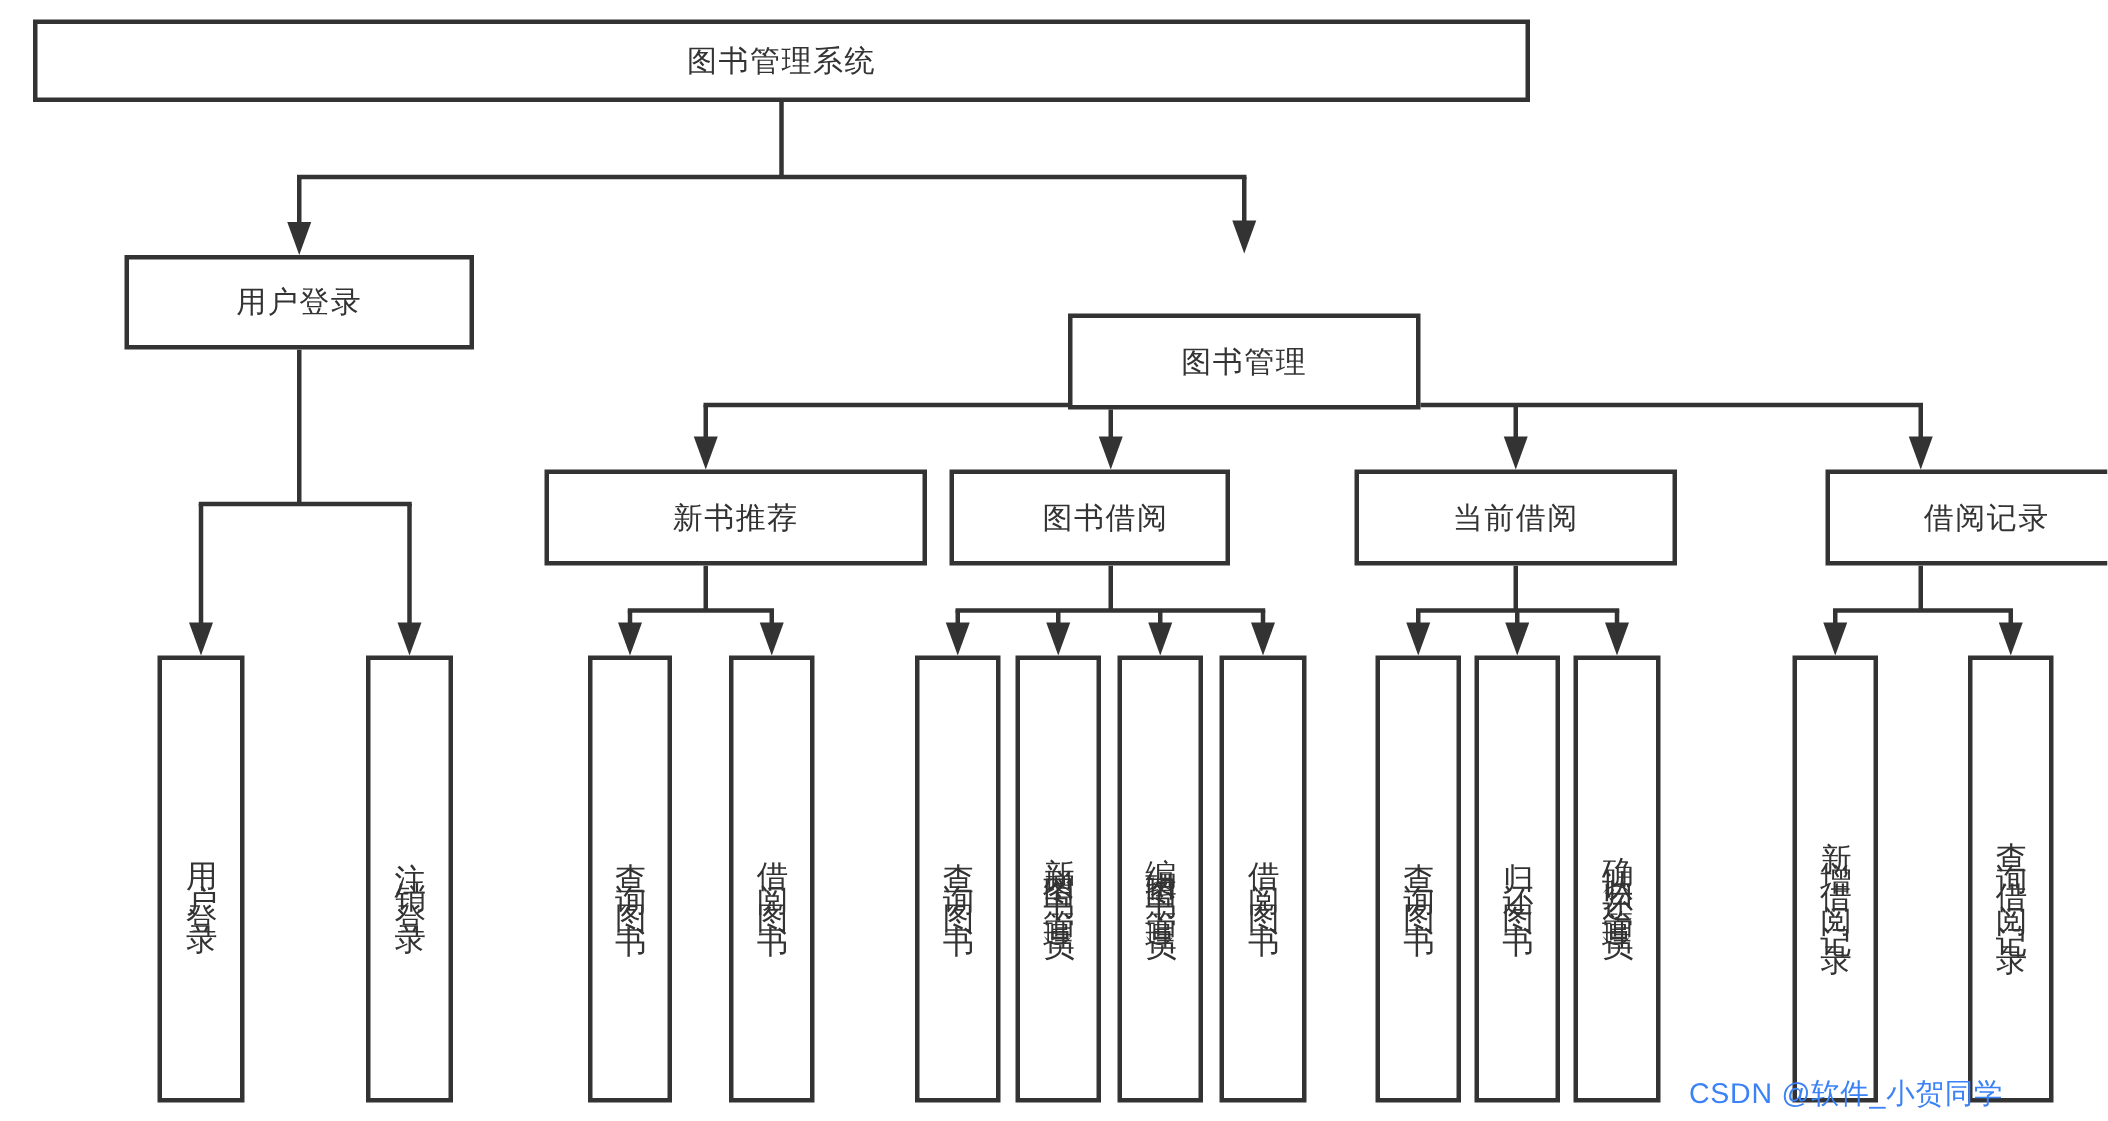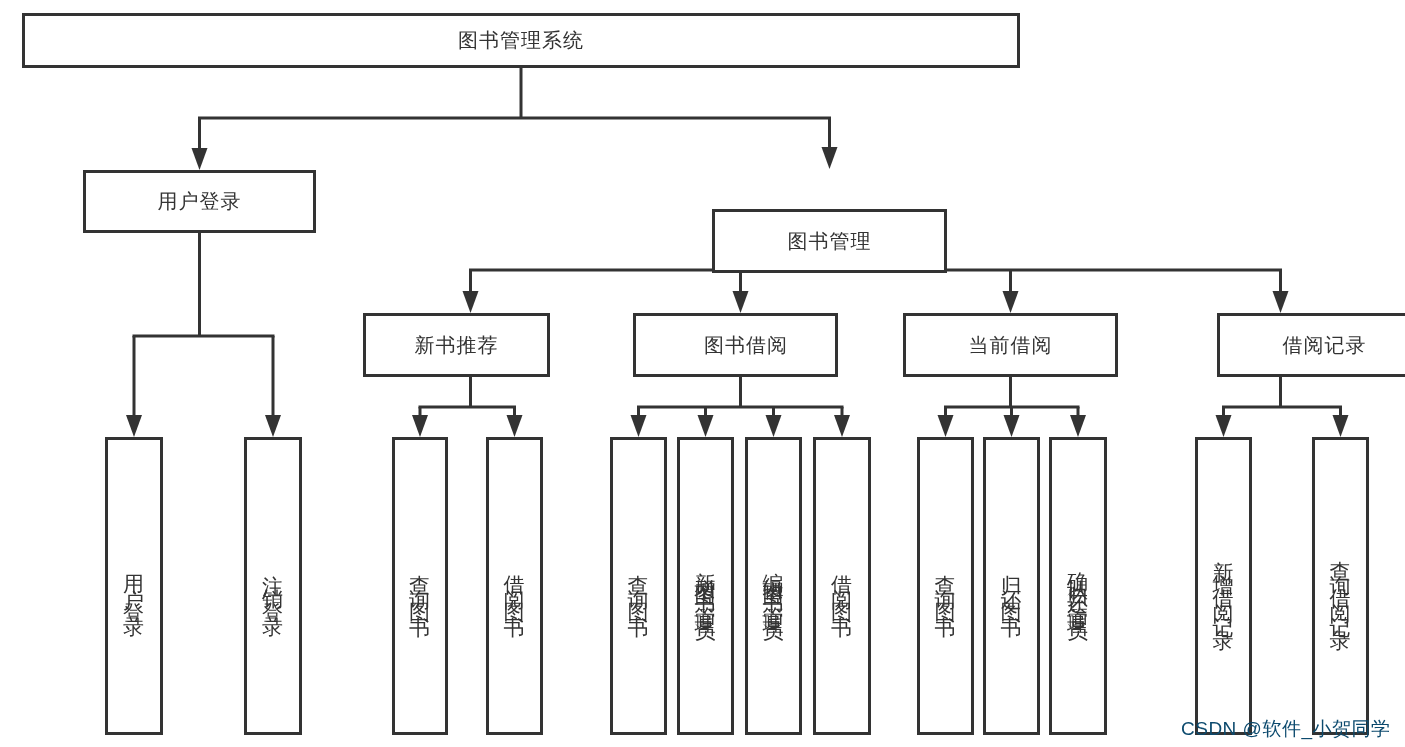--- a/index.html
+++ b/index.html
@@ -42,24 +42,24 @@
     text-orientation: mixed;
     font-size: 21px;
     letter-spacing: 14px;
     line-height: 1;
   }
   .vbox.tight {
     letter-spacing: 7px;
   }
   .watermark {
     position: absolute;
-    left: 1181px;
+    left: 1126px;
     top: 716px;
     font-size: 19px;
-    color: #0c4a6e;
+    color: #3b82f6;
     white-space: nowrap;
     z-index: 3;
     letter-spacing: 0.5px;
   }
 </style>
 </head>
 <body>
 
 <div class="canvas">
 
@@ -134,22 +134,22 @@
       <polygon points="1215.5,415 1231.5,415 1223.5,437"></polygon>
       <polygon points="1332.5,415 1348.5,415 1340.5,437"></polygon>
     </g>
   </svg>
 
   <div class="node hbox" style="left:22px; top:13px; width:998px; height:55px;">图书管理系统</div>
 
   <div class="node hbox" style="left:83px; top:170px; width:233px; height:63px;">用户登录</div>
   <div class="node hbox" style="left:712px; top:169px; width:235px; height:64px;margin-top:40px;">图书管理</div>
 
-  <div class="node hbox" style="left:363px; top:313px; width:187px; height:64px;">新书推荐</div>
-  <div class="node hbox" style="left:633px; top:313px; width:205px; height:64px;padding-left:21px;">图书借阅</div>
+  <div class="node hbox" style="left:363px; top:313px; width:255px; height:64px;">新书推荐</div>
+  <div class="node hbox" style="left:633px; top:313px; width:187px; height:64px;padding-left:21px;">图书借阅</div>
   <div class="node hbox" style="left:903px; top:313px; width:215px; height:64px;text-align:center;">当前借阅</div>
   <div class="node hbox" style="left:1173px; top:313px; width:215px; height:64px;margin-left:44px;">借阅记录</div>
 
   <div class="node vbox" style="left:105px; top:437px; width:58px; height:298px;">用户登录</div>
   <div class="node vbox" style="left:244px; top:437px; width:58px; height:298px;">注销登录</div>
 
   <div class="node vbox" style="left:392px; top:437px; width:56px; height:298px;">查询图书</div>
   <div class="node vbox" style="left:486px; top:437px; width:57px; height:298px;">借阅图书</div>
 
   <div class="node vbox" style="left:610px; top:437px; width:57px; height:298px;">查询图书</div>

